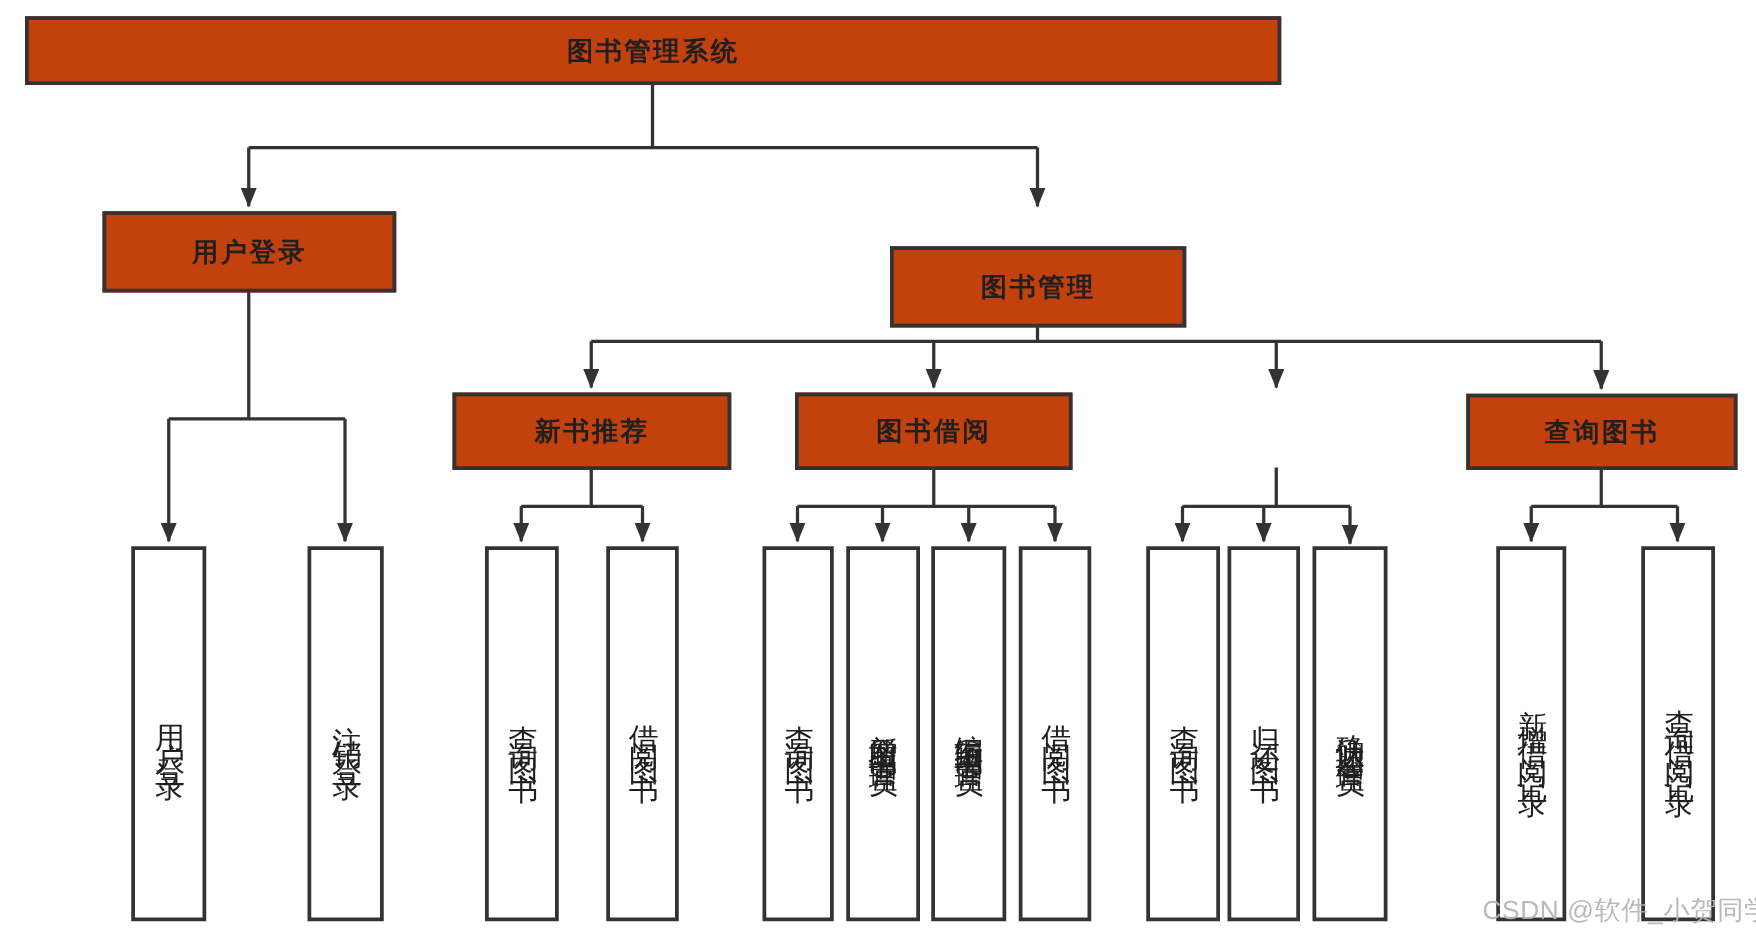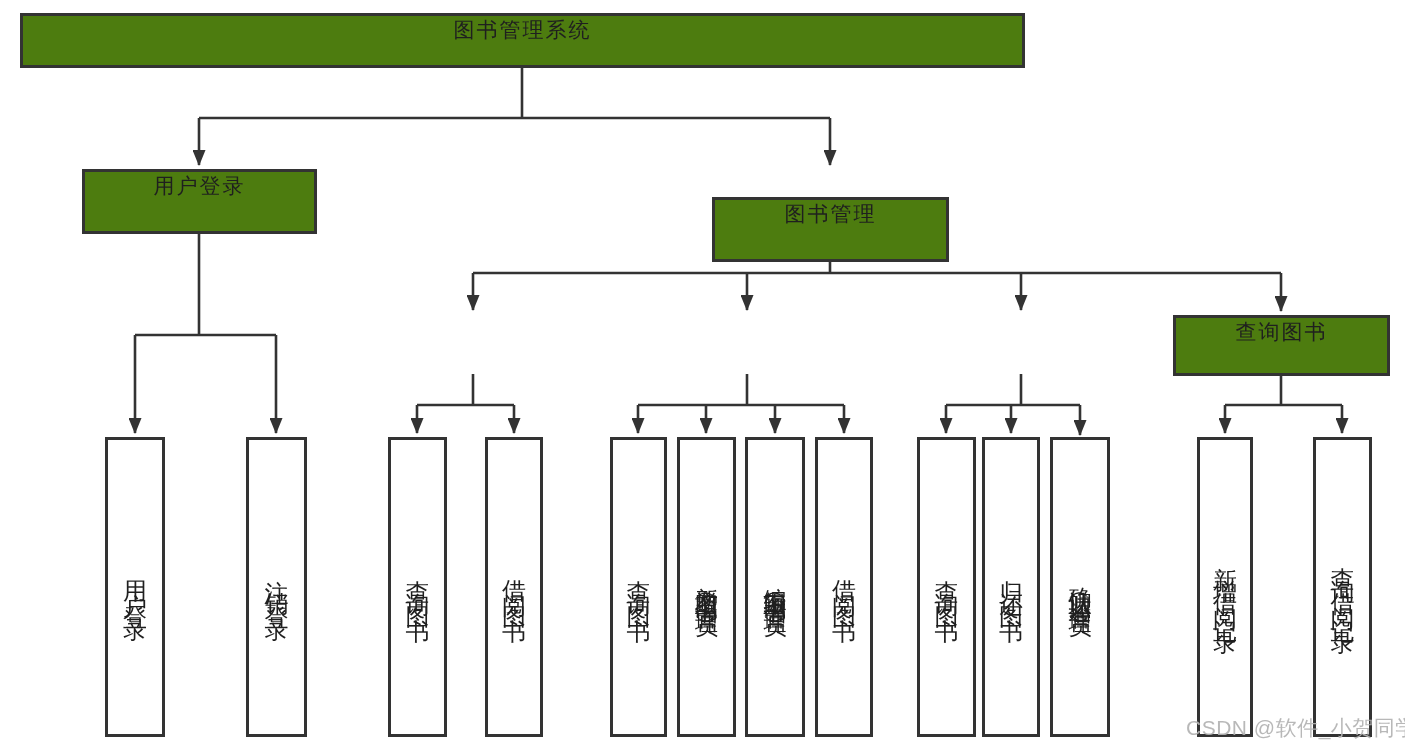--- a/index.html
+++ b/index.html
@@ -14,23 +14,24 @@
   svg.connectors{position:absolute;left:0;top:0;z-index:1;}
   svg.connectors path{stroke:var(--line,#333);fill:none;}
   svg.connectors .skeleton{stroke-width:2.6px;}
   svg.connectors .drop{stroke-width:2.6px;}
   svg.connectors marker path{fill:var(--line,#333);stroke:none;}
 
   .node{
     position:absolute;
     box-sizing:border-box;
     border:3px solid var(--box-border,#333);
-    background:#4d7c0f;
-    display:flex;align-items:flex-start;justify-content:center;
+    background:#c2410c;
+    display:flex;align-items:center;justify-content:center;
     z-index:2;
+    font-weight:bold;
   }
   .node .lbl{
     font-size:21px;
     letter-spacing:2px;
     white-space:nowrap;
   }
   .leaf{
     position:absolute;
     top:437px;height:300px;
     box-sizing:border-box;
@@ -136,20 +137,26 @@
     <span class="lbl">图书管理系统</span>
   </div>
 
   <div class="node" id="n-l2-0">
     <span class="lbl">用户登录</span>
   </div>
   <div class="node" id="n-l2-1">
     <span class="lbl">图书管理</span>
   </div>
 
+  <div class="node" id="n-l3-0">
+    <span class="lbl">新书推荐</span>
+  </div>
+  <div class="node" id="n-l3-1">
+    <span class="lbl">图书借阅</span>
+  </div>
   <div class="node" id="n-l3-3">
     <span class="lbl">查询图书</span>
   </div>
 
   <div class="leaf" id="leaf-a0">
     <span class="vtext wide">用户登录</span>
   </div>
   <div class="leaf" id="leaf-a1">
     <span class="vtext wide">注销登录</span>
   </div>

